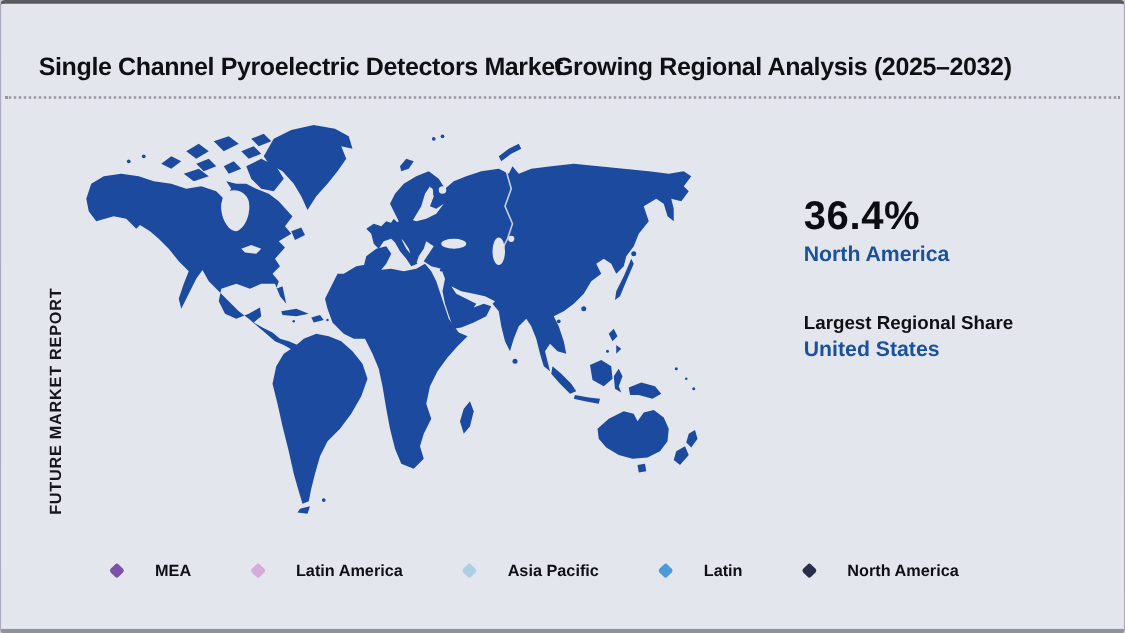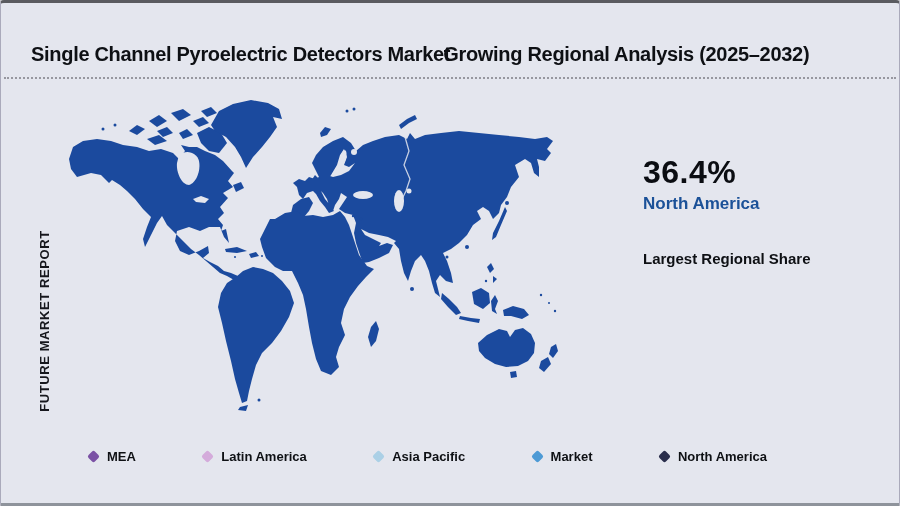--- a/index.html
+++ b/index.html
@@ -32,21 +32,21 @@
   .map{position:absolute;left:62px;top:92px;width:565px;height:330px;}
   .stats{position:absolute;left:642px;top:142px;width:230px;}
   .stat-label{font-size:15px;font-weight:bold;color:#0e1014;}
   .stat-value{font-size:32px;font-weight:bold;color:#0b0d12;margin-top:9px;letter-spacing:0.5px;}
   .stat-region{font-size:17px;font-weight:bold;margin-top:3px;}
   .stat + .stat{margin-top:36px;}
   .legend{
     position:absolute;left:88px;top:446px;width:678px;
     display:flex;justify-content:space-between;align-items:center;
   }
-  .legend-item{display:flex;align-items:center;gap:9px;font-size:13px;font-weight:bold;color:#0e1014;}
+  .legend-item{display:flex;align-items:center;gap:26px;font-size:13px;font-weight:bold;color:#0e1014;}
   .diamond{
     width:9px;height:9px;border-radius:2px;
     transform:rotate(45deg);flex:0 0 auto;
   }
 </style>
 </head>
 <body>
 
 <div class="frame">
 
@@ -139,39 +139,40 @@
     <path d="M342,42 L346,56 L341,70 L347,84 L343,96 L338,106" fill="none" stroke-width="1.3" opacity="0.85" style="stroke: rgb(228, 230, 238);"></path>
   </svg>
 
   <div class="stats">
     <div class="stat">
       <div class="stat-value">36.4%</div>
       <div class="stat-region" style="color: rgb(27, 81, 152);">North America</div>
     </div>
     <div class="stat">
       <div class="stat-label">Largest Regional Share</div>
+      <div class="stat-region" style="color: rgb(27, 81, 152);">United States</div>
     </div>
   </div>
 
   <div class="legend">
     <div class="legend-item">
       <span class="diamond" style="background: rgb(123, 82, 165);"></span>
       <span>MEA</span>
     </div>
     <div class="legend-item">
       <span class="diamond" style="background: rgb(212, 171, 219);"></span>
       <span>Latin America</span>
     </div>
     <div class="legend-item">
       <span class="diamond" style="background: rgb(171, 208, 230);"></span>
       <span>Asia Pacific</span>
     </div>
     <div class="legend-item">
       <span class="diamond" style="background: rgb(77, 154, 213);"></span>
-      <span>Market</span>
+      <span>Latin</span>
     </div>
     <div class="legend-item">
       <span class="diamond" style="background: rgb(42, 46, 76);"></span>
       <span>North America</span>
     </div>
   </div>
 
 </div>
 
 </body></html>

